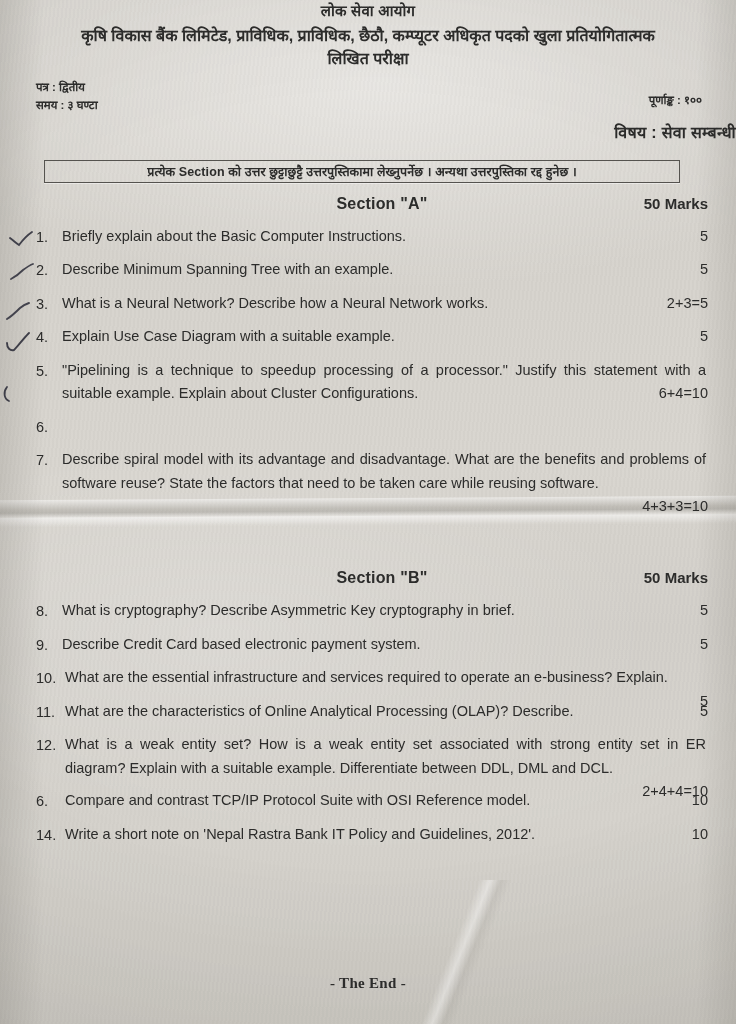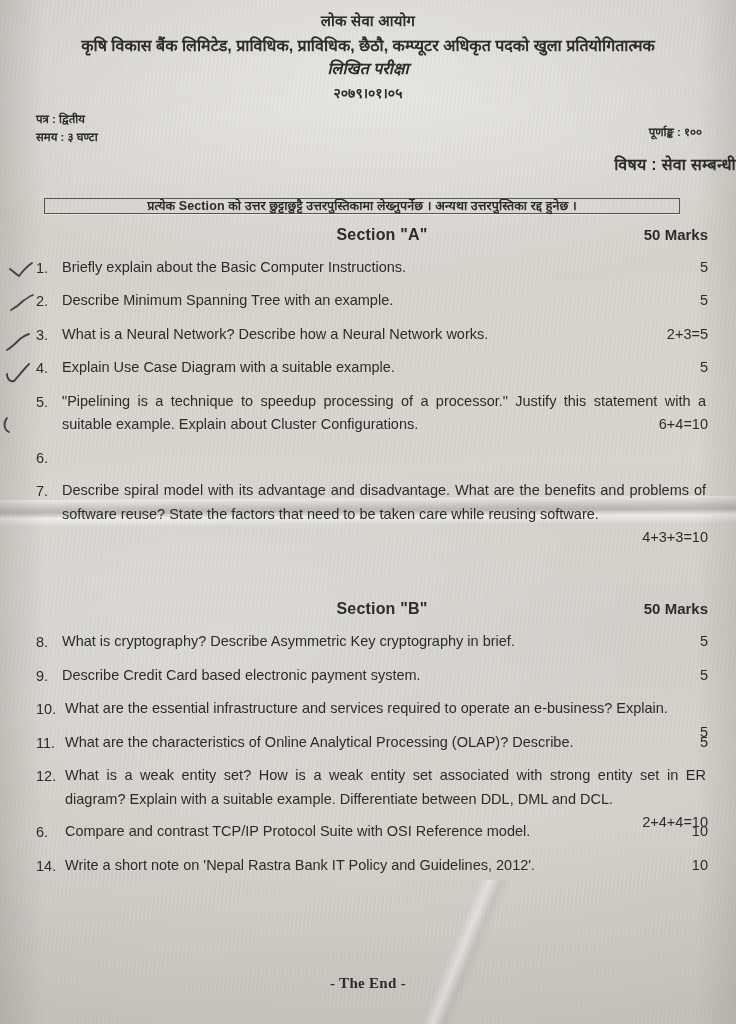--- a/index.html
+++ b/index.html
@@ -66,45 +66,45 @@
     position: absolute; top: 0; bottom: 0; right: 0; width: 40px; pointer-events: none;
     background: linear-gradient(270deg, rgba(120,117,110,0.18), rgba(0,0,0,0));
   }
 
   .content { position: relative; z-index: 3; }
 
   
   .hdr { text-align: center; }
   .hdr-org {
     font-size: 15px; font-weight: 700; letter-spacing: .2px;
-    padding-top: 10px; line-height: 1.5;
+    line-height: 1.5;
   }
   .hdr-exam {
     font-size: 16px; font-weight: 700; line-height: 1.45;
     padding: 1px 26px 0 26px;
   }
-  .hdr-exam2 { font-size: 16px; font-weight: 700; line-height: 1.45; font-style: italic; }
+  .hdr-exam2 { font-size: 16px; font-weight: 700; line-height: 1.45; }
   .hdr-date { font-size: 14px; font-weight: 700; padding-top: 3px; }
 
   .meta {
     position: relative; height: 40px; margin-top: 9px;
     font-size: 11.5px; font-weight: 600;
   }
   .meta-left { position: absolute; left: 36px; top: 0; line-height: 1.55; }
   .meta-right { position: absolute; right: 34px; top: 13px; font-size: 11.5px; font-weight: 600; }
 
   .subject {
     text-align: right; font-size: 16px; font-weight: 700;
     margin-top: 2px; letter-spacing: .3px;
   }
 
   .instr-box {
-    margin: 23px 56px 0 44px;
+    margin: 17px 56px 0 44px;
     border: 1.3px solid #55534f;
-    height: 16px;
+    height: 23px;
     display: flex; align-items: center; justify-content: center;
     box-shadow: 0 1px 0 rgba(255,255,255,0.45);
   }
   .instr-text { font-size: 12.5px; font-weight: 600; letter-spacing: .1px; }
   .instr-text b { font-weight: 700; }
 
   
   .sec-head {
     position: relative; height: 26px; margin-top: 12px;
   }
@@ -186,21 +186,20 @@
   <div class="crease-diag"></div>
   <div class="edge-shade-l"></div>
   <div class="edge-shade-r"></div>
 
   <div class="content">
 
     <div class="hdr">
       <div class="hdr-org">लोक सेवा आयोग</div>
       <div class="hdr-exam">कृषि विकास बैंक लिमिटेड, प्राविधिक, प्राविधिक, छैठौ, कम्प्यूटर अधिकृत पदको खुला प्रतियोगितात्मक</div>
       <div class="hdr-exam2">लिखित परीक्षा</div>
-      <div class="hdr-date">२०७९।०१।०५</div>
     </div>
 
     <div class="meta">
       <div class="meta-left">
         <div>पत्र : द्वितीय</div>
         <div>समय : ३ घण्टा</div>
       </div>
       <div class="meta-right">पूर्णाङ्क : १००</div>
     </div>
 

